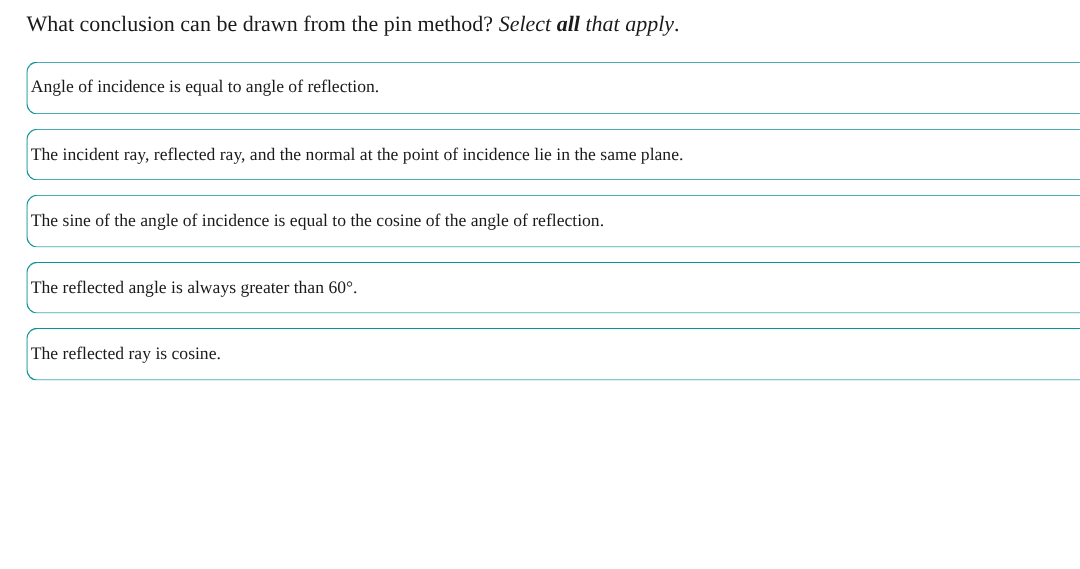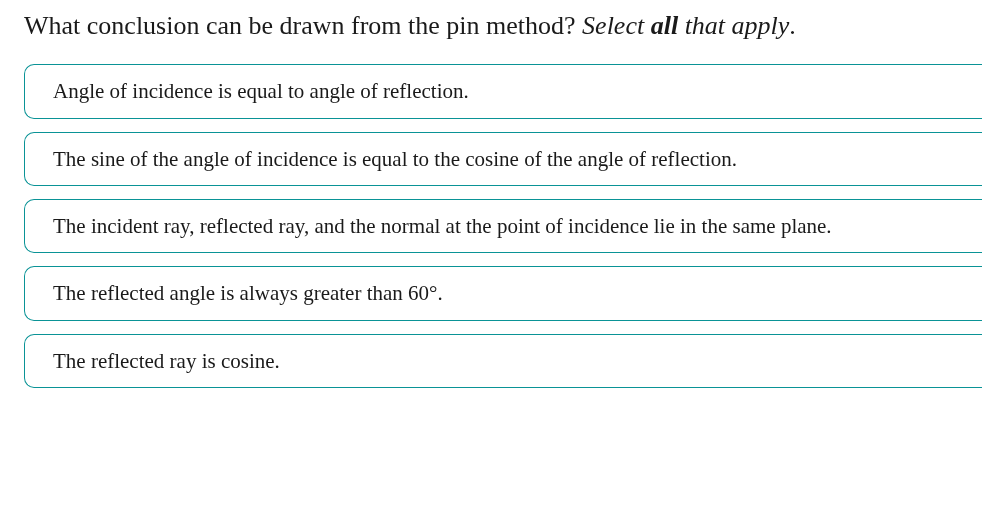--- a/index.html
+++ b/index.html
@@ -9,63 +9,63 @@
     }
     body {
       font-family: Georgia, 'Times New Roman', serif;
       background: #ffffff;
       width: 982px;
       height: 517px;
       padding: 8px 0 0 24px;
       color: #1a1a1a;
     }
     .question-text {
-      font-size: 26px;
+      font-size: 20px;
       margin-bottom: 20px;
       line-height: 1.4;
     }
     .italic {
       font-style: italic;
     }
     .bold-italic {
       font-style: italic;
       font-weight: bold;
     }
     .options {
       display: flex;
       flex-direction: column;
       gap: 13px;
     }
     .option {
       border: 1px solid #0a9396;
       border-right: none;
       border-radius: 10px 0 0 10px;
-      padding: 12px 28px;
-      font-size: 21px;
+      padding: 12px 3px;
+      font-size: 16px;
       line-height: 1.35;
       cursor: pointer;
       background: #ffffff;
     }
   </style>
 </head>
 <body>
 
 <div class="question-text">
   <span>What conclusion can be drawn from the pin method? </span><span class="italic">Select </span><span class="bold-italic">all</span><span class="italic"> that apply</span><span>.</span>
 </div>
 
 <div class="options">
   <div class="option">
     <span>Angle of incidence is equal to angle of reflection.</span>
   </div>
   <div class="option">
-    <span>The sine of the angle of incidence is equal to the cosine of the angle of reflection.</span>
+    <span>The incident ray, reflected ray, and the normal at the point of incidence lie in the same plane.</span>
   </div>
   <div class="option">
-    <span>The incident ray, reflected ray, and the normal at the point of incidence lie in the same plane.</span>
+    <span>The sine of the angle of incidence is equal to the cosine of the angle of reflection.</span>
   </div>
   <div class="option">
     <span>The reflected angle is always greater than 60°.</span>
   </div>
   <div class="option">
     <span>The reflected ray is cosine.</span>
   </div>
 </div>
 
 </body></html>

